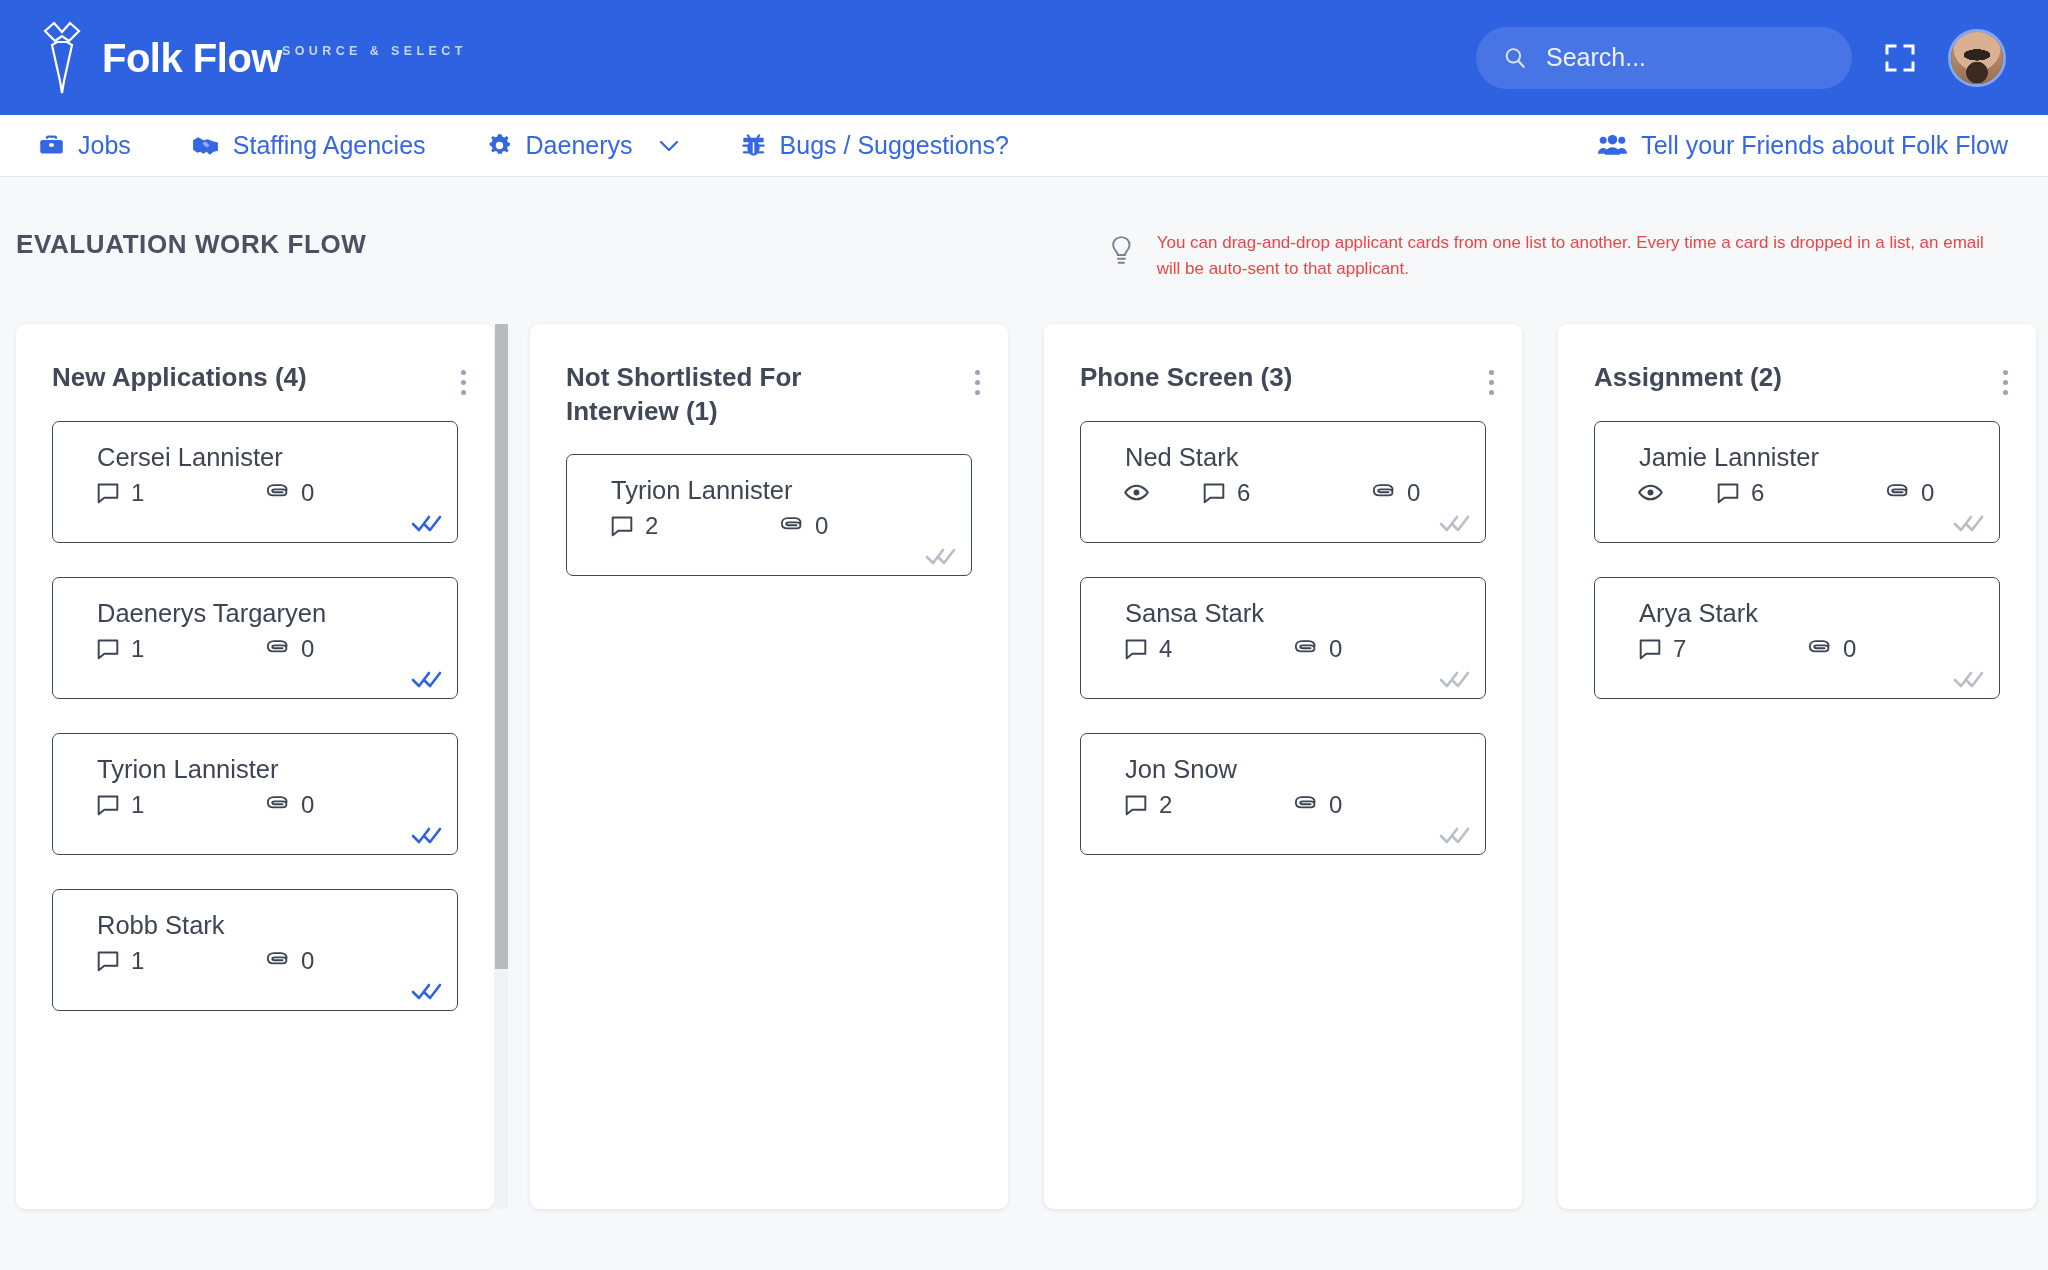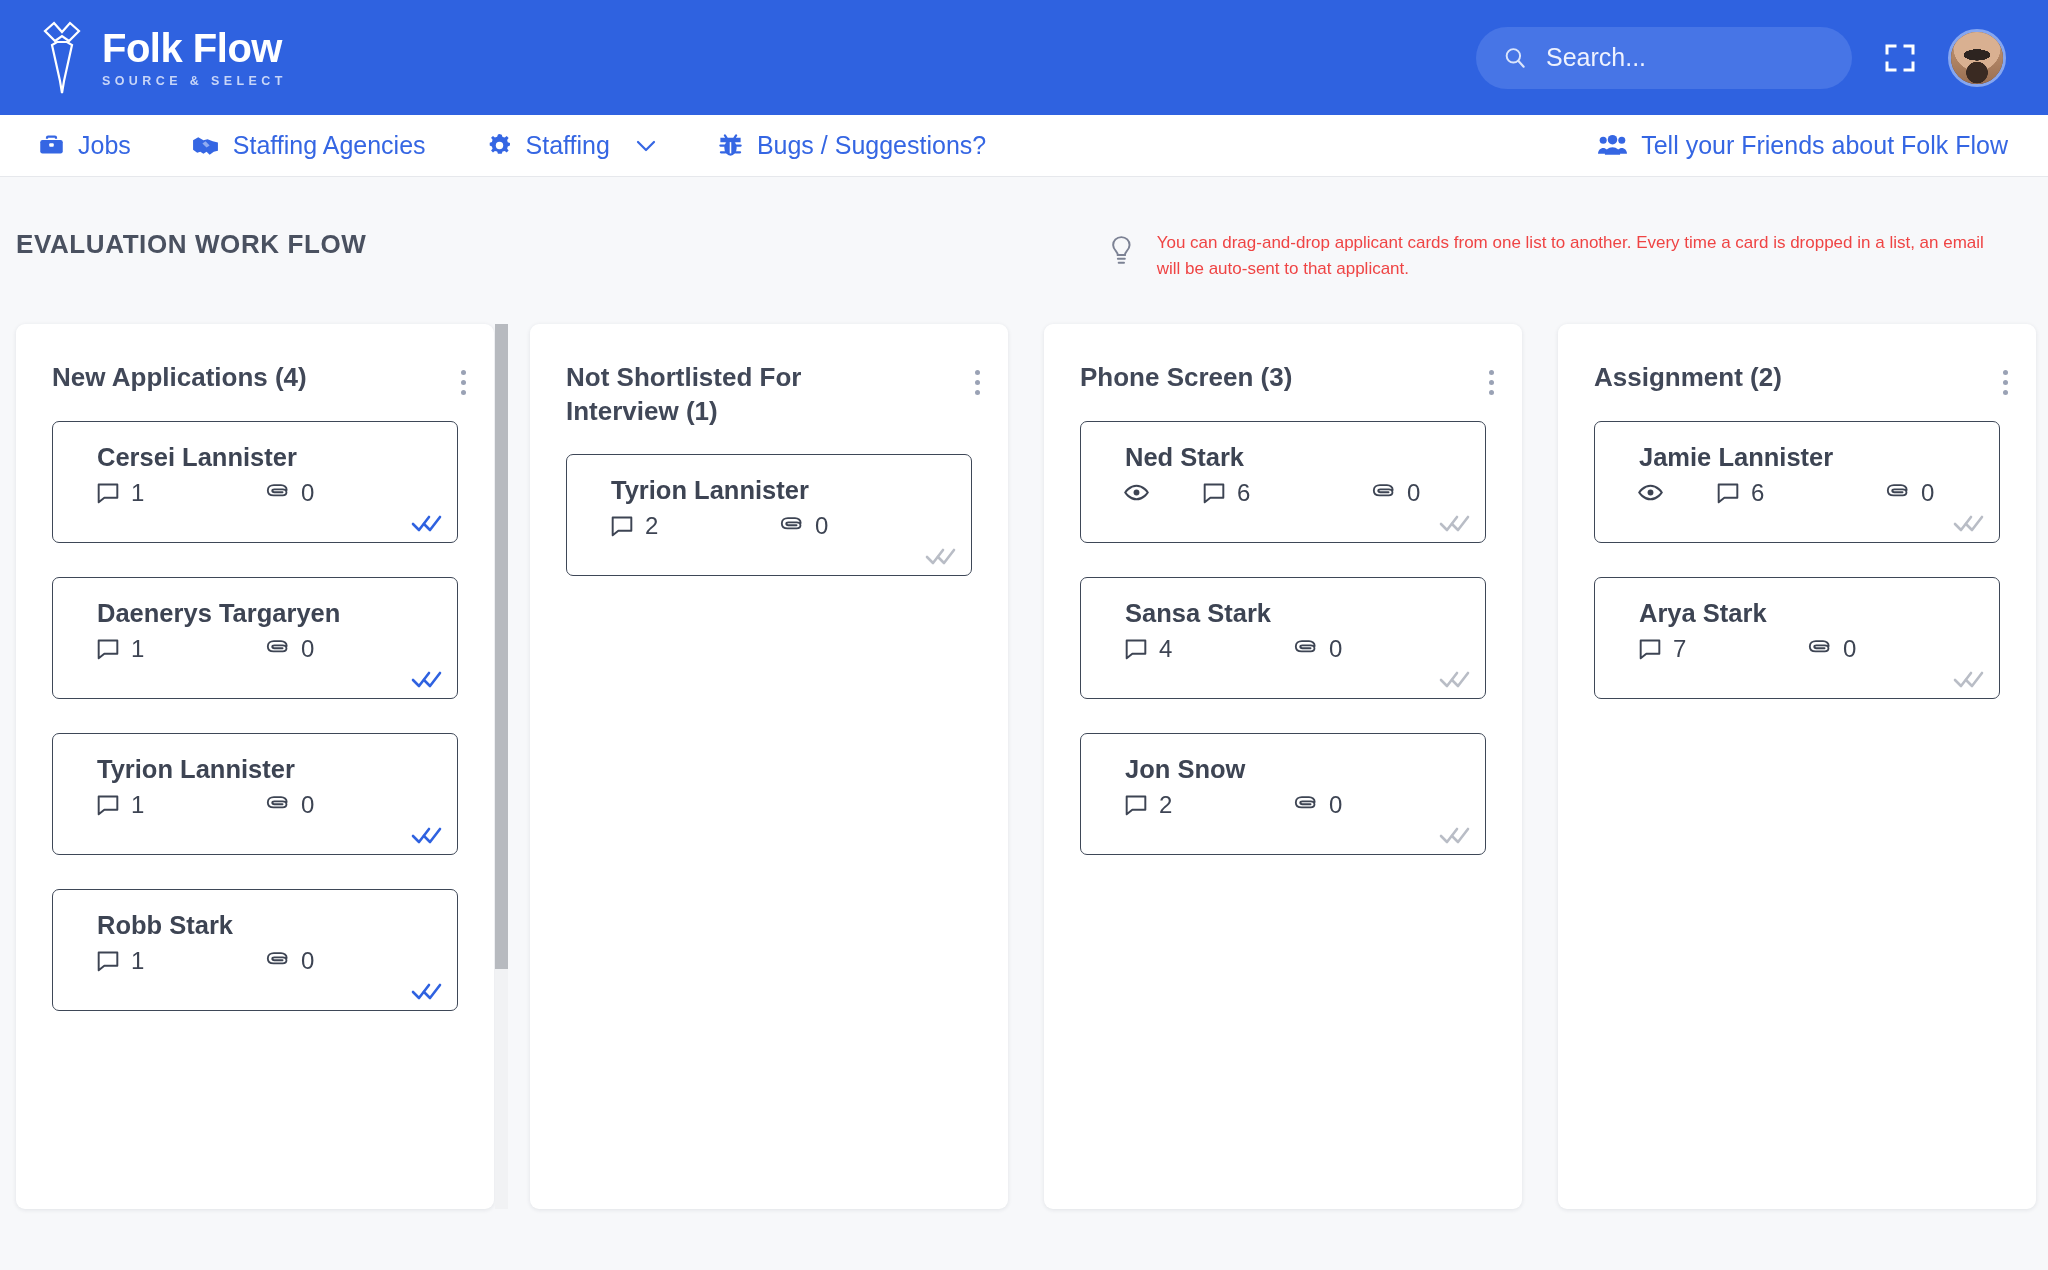--- a/index.html
+++ b/index.html
@@ -16,21 +16,21 @@
   .topbar {
     position: relative;
     height: 115px;
     background: #2f62e0;
     display: flex;
     align-items: center;
     padding: 0 42px 0 40px;
   }
   .brand { display: flex; align-items: center; gap: 18px; }
   .brand-tie { width: 44px; height: 78px; flex: 0 0 auto; }
-  .brand-text { display: flex; flex-direction: column; line-height: 1; }
+  .brand-text { display: flex; flex-direction: row; line-height: 1; }
   .brand-title {
     color: #ffffff;
     font-size: 40px;
     font-weight: 800;
     letter-spacing: -0.5px;
   }
   .brand-sub {
     color: #c7d5f8;
     font-size: 12.5px;
     font-weight: 700;
@@ -189,21 +189,21 @@
     border-radius: 7px;
     background: #fff;
     padding: 20px 22px 10px 22px;
     margin-bottom: 34px;
     position: relative;
     cursor: pointer;
     min-height: 122px;
   }
   .card-name {
     font-size: 25.5px;
-    font-weight: 700;
+    font-weight: 400;
     color: #3d4453;
     line-height: 1.18;
     padding-left: 22px;
     margin-bottom: 7px;
   }
   .card-meta {
     display: flex;
     align-items: center;
     padding-left: 20px;
     gap: 0;
@@ -298,21 +298,21 @@
       <path d="M11 10l4 4 3-2-4-4z" fill="#ffffff" opacity="0.45"></path>
     </svg>
     <span>Staffing Agencies</span>
   </div>
 
   <div class="nav-item">
     <svg width="27" height="27" viewBox="0 0 24 24" fill="#3566e3">
       <path d="M12 1.8l2 .6.7 2 2 .5 1.7-1.3 1.7 1.7-1.3 1.7.5 2 2 .7v2.4l-2 .7-.5 2 1.3 1.7-1.7 1.7-1.7-1.3-2 .5-.7 2H10.6l-.7-2-2-.5-1.7 1.3-1.7-1.7 1.3-1.7-.5-2-2-.7V9.6l2-.7.5-2L4.5 5.2 6.2 3.5l1.7 1.3 2-.5.7-2z"></path>
       <circle cx="12" cy="12" r="3.3" fill="#ffffff"></circle>
     </svg>
-    <span>Staffing</span>
+    <span>Daenerys</span>
     <svg class="chev" width="22" height="14" viewBox="0 0 22 14" fill="none">
       <path d="M3 3 L11 11 L19 3" stroke="#3566e3" stroke-width="2.2" stroke-linecap="round" stroke-linejoin="round"></path>
     </svg>
   </div>
 
   <div class="nav-item">
     <svg width="27" height="27" viewBox="0 0 24 24" fill="#3566e3">
       <path d="M4 6h16v2H4zM7 3l2 3M17 3l-2 3" stroke="#3566e3" stroke-width="2" stroke-linecap="round"></path>
       <ellipse cx="12" cy="14" rx="5.5" ry="7"></ellipse>
       <path d="M3 12h4M17 12h4M3.5 18h4M16.5 18h4" stroke="#3566e3" stroke-width="2" stroke-linecap="round"></path>

